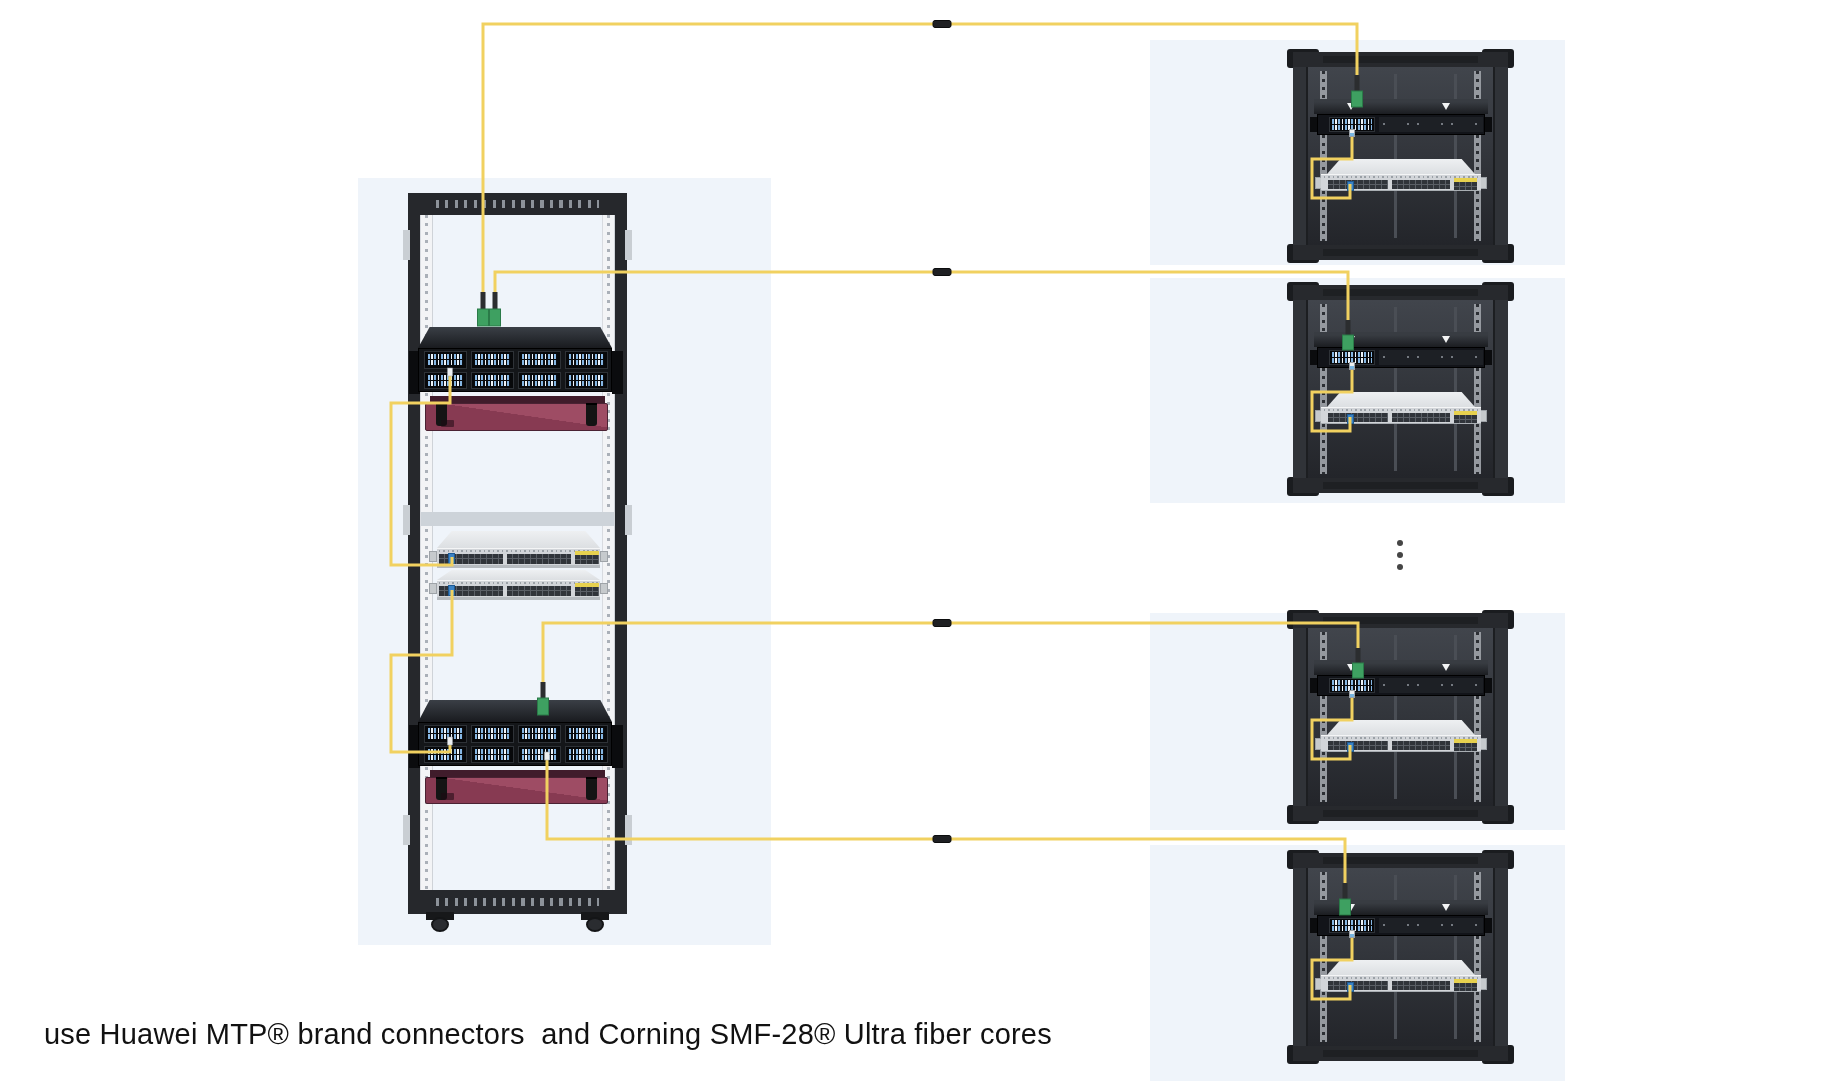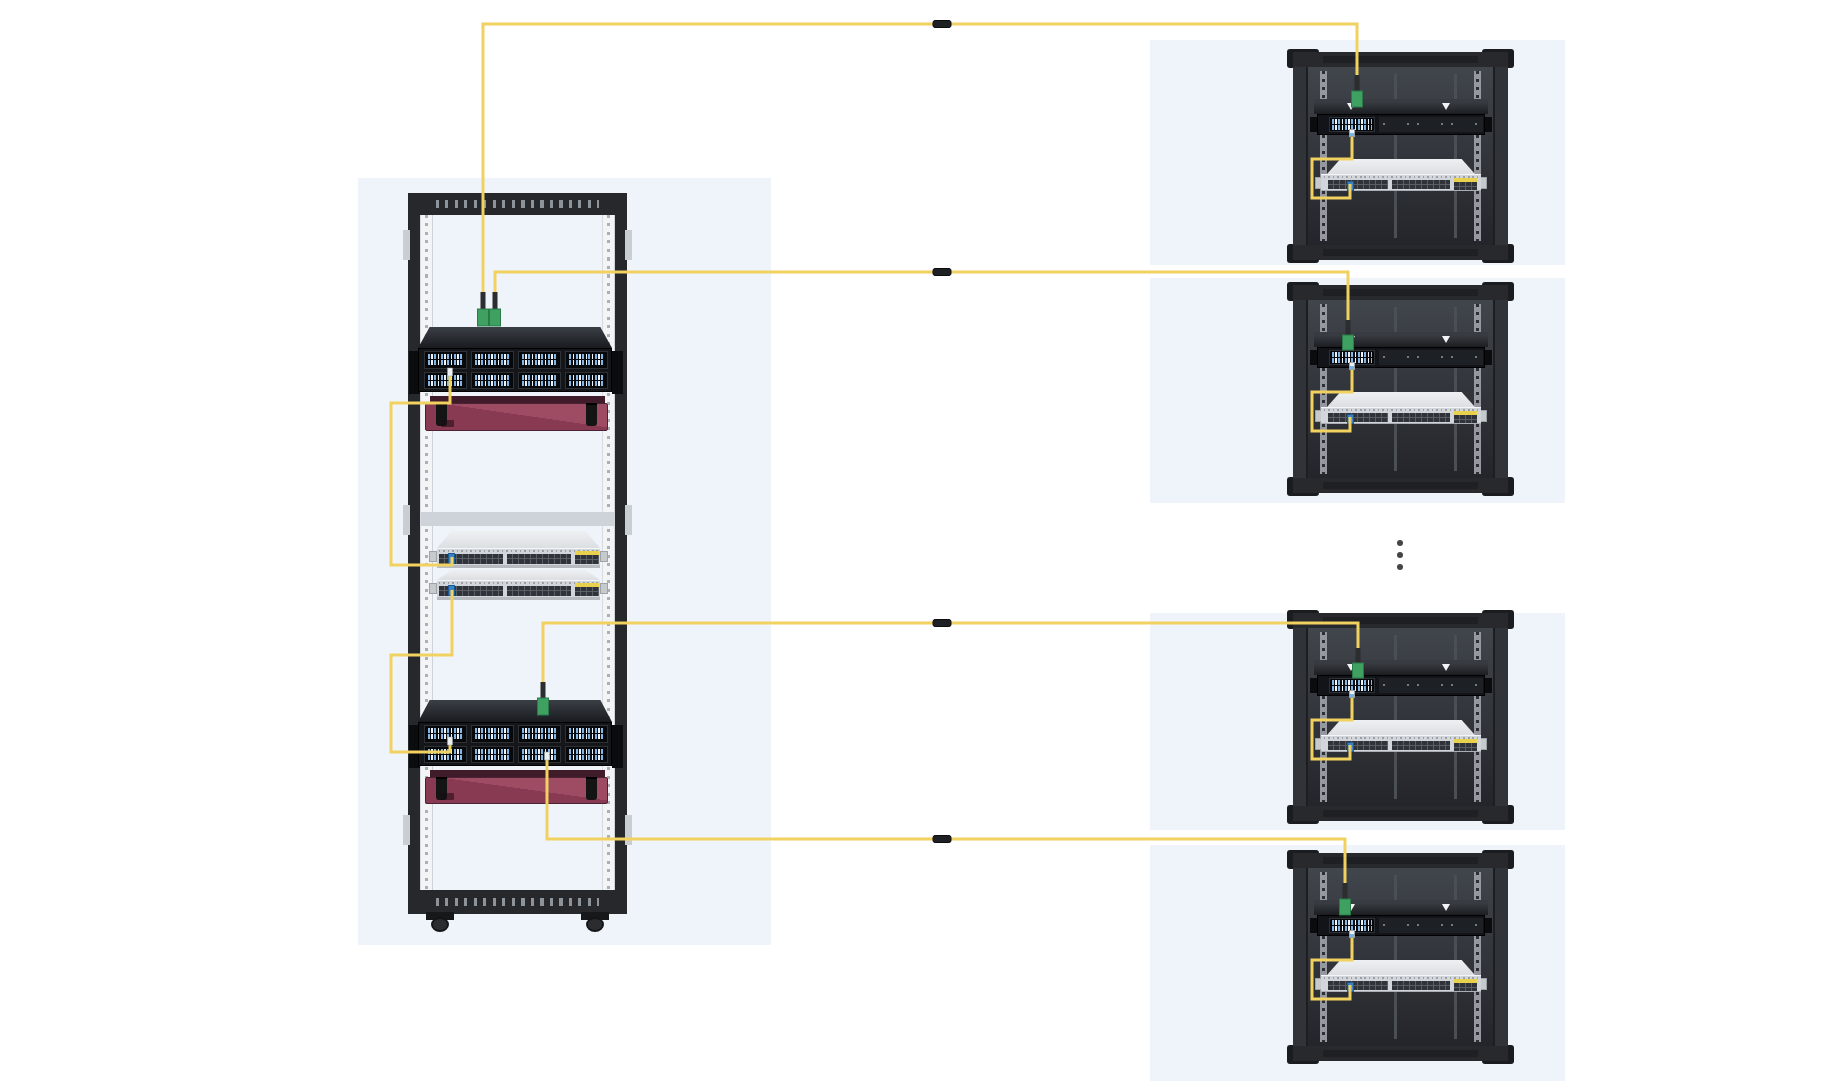--- a/index.html
+++ b/index.html
@@ -436,13 +436,14 @@
       </g>
     </g>
 
     <g stroke="#9aa0a6" stroke-width="0.5">
       <rect x="447.5" y="368" width="5" height="8" fill="#eceff1"></rect>
       <rect x="447.5" y="737" width="5" height="8" fill="#eceff1"></rect>
       <rect x="544.5" y="752" width="5" height="8" fill="#eceff1"></rect>
     </g>
   </svg>
 
+  <div class="caption">use Huawei MTP® brand connectors  and Corning SMF-28® Ultra fiber cores</div>
 </div>
 
 </body></html>

